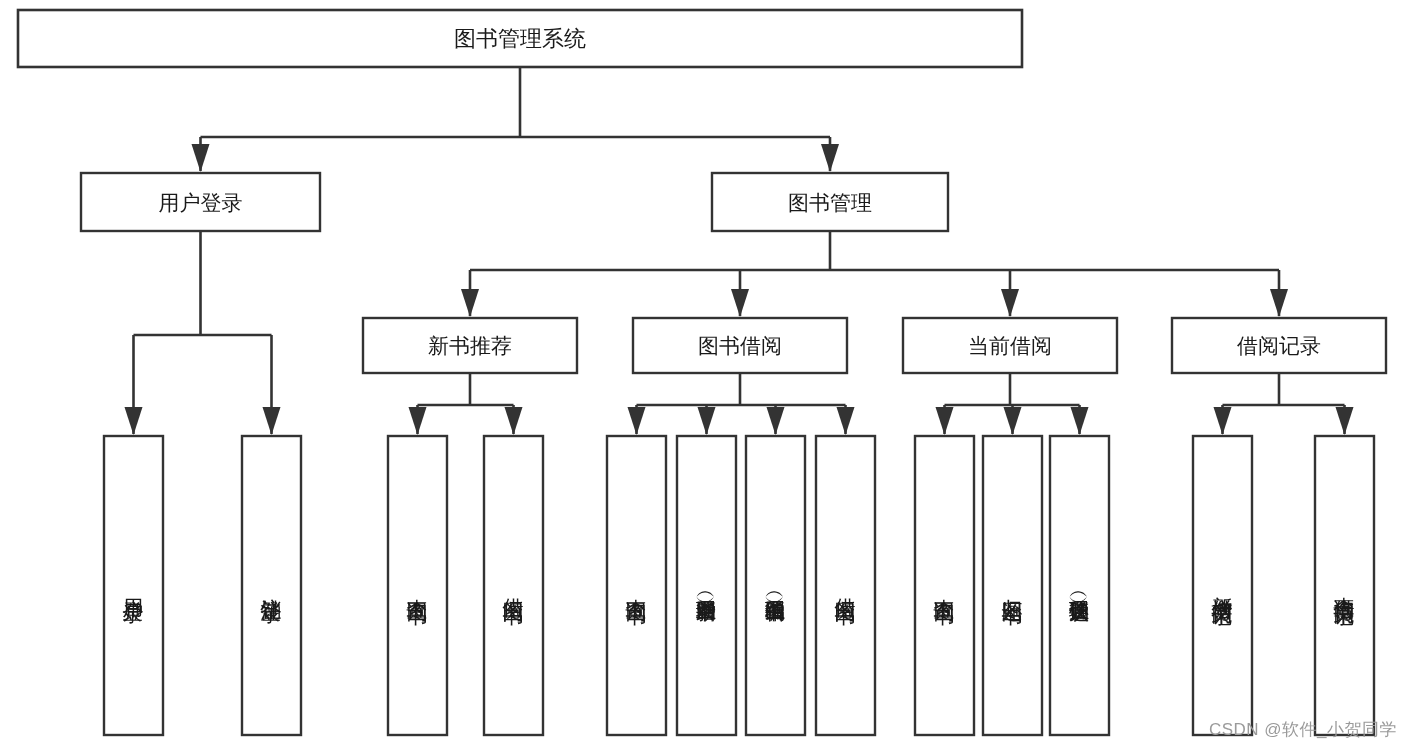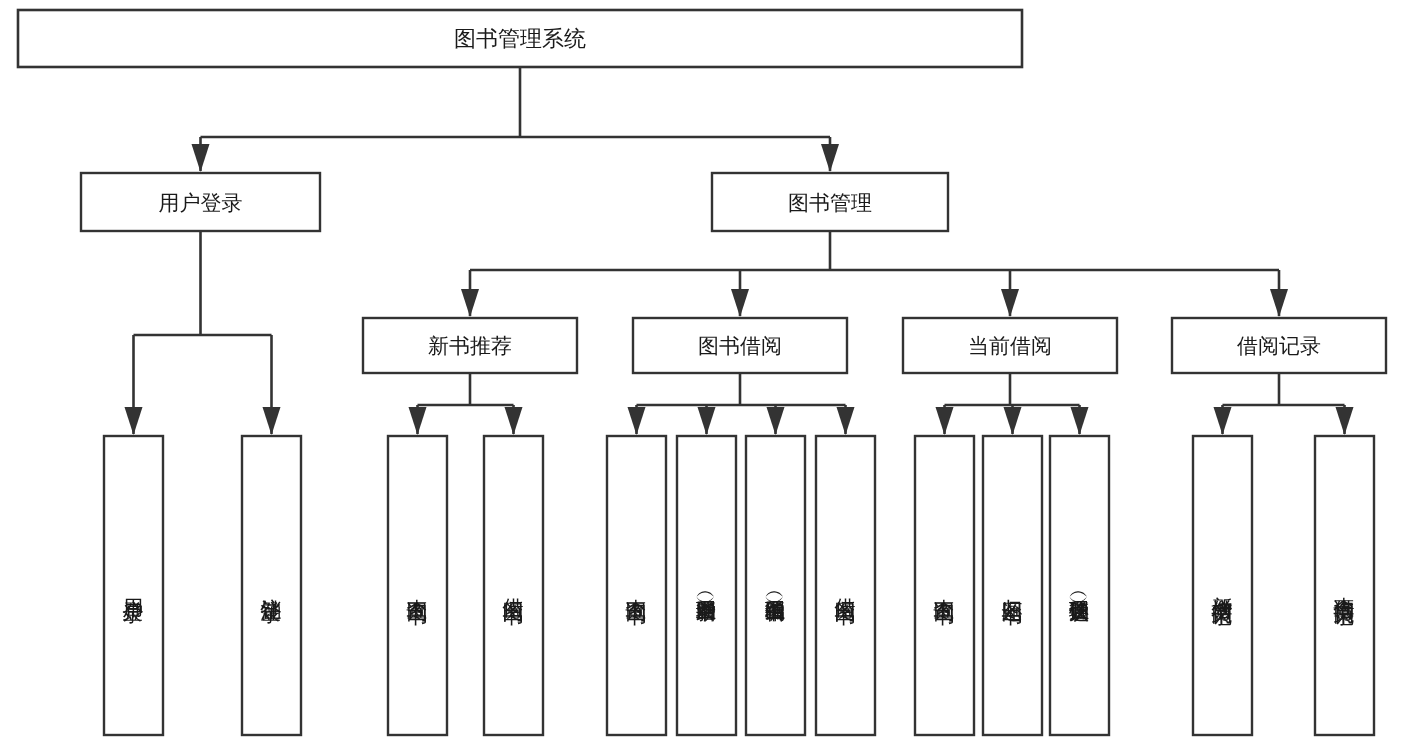--- a/index.html
+++ b/index.html
@@ -214,13 +214,14 @@
         <g>
           <rect x="1193" y="436" width="59" height="299" class="node-box"></rect>
           <text x="1222.5" y="585.5" class="leaf-label">新增借阅记录</text>
         </g>
         <g>
           <rect x="1315" y="436" width="59" height="299" class="node-box"></rect>
           <text x="1344.5" y="585.5" class="leaf-label">查询借阅记录</text>
         </g>
       </g>
   </svg>
+  <div class="watermark">CSDN @软件_小贺同学</div>
 </div>
 
 </body></html>

